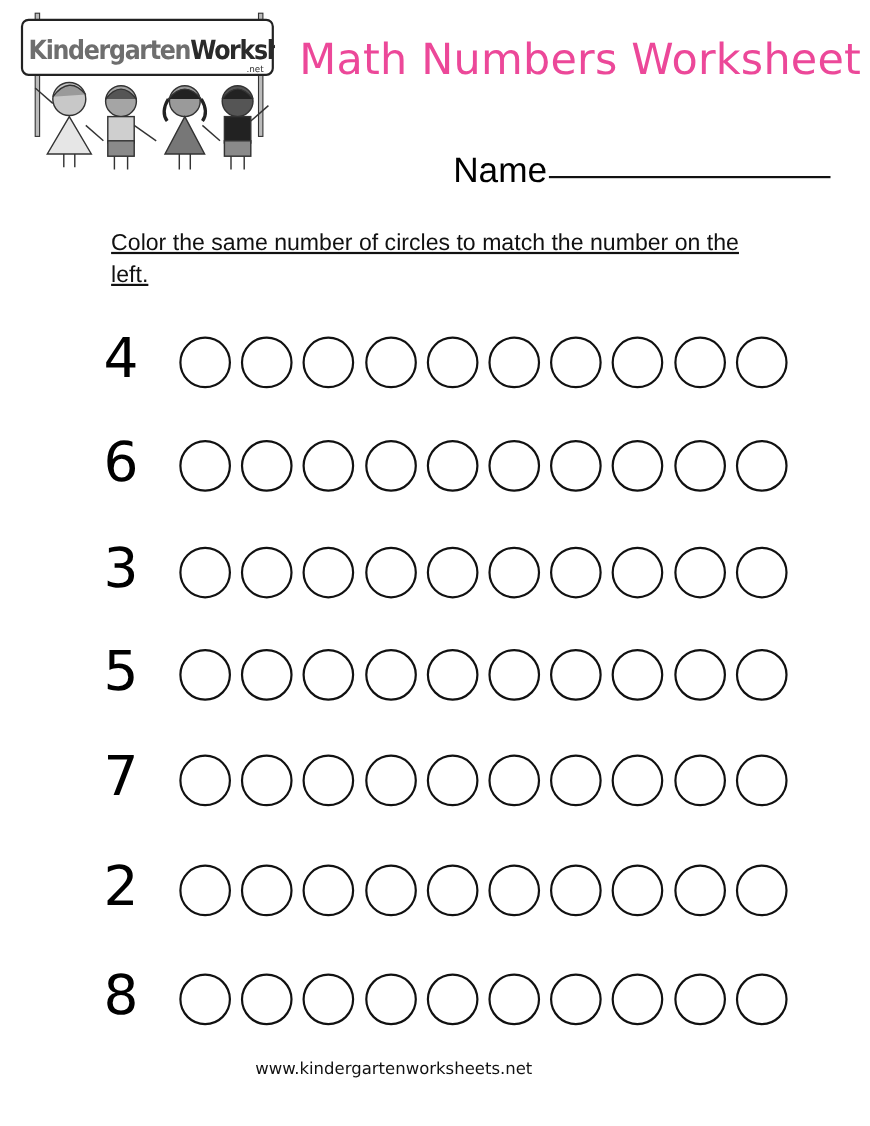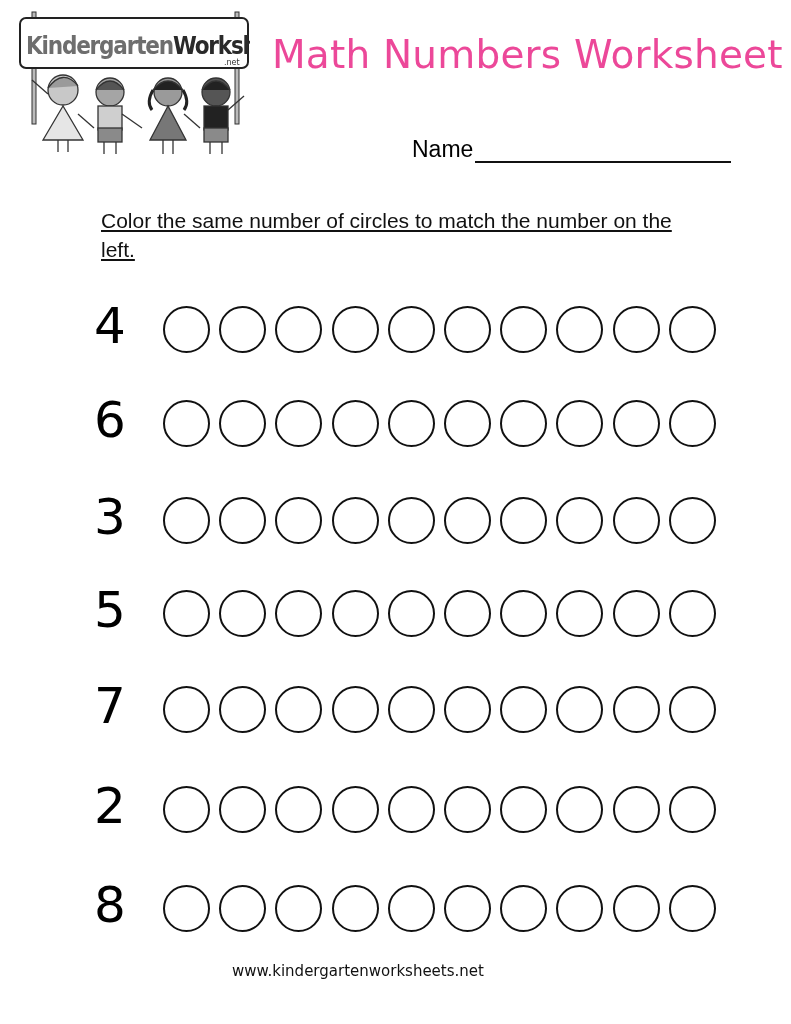--- a/index.html
+++ b/index.html
@@ -1,21 +1,21 @@
 <!DOCTYPE html>
 <html><head>
   <meta charset="utf-8">
   <style>
     html, body { margin: 0; padding: 0; background: #ffffff; }
     body { width: 791px; height: 1024px; position: relative; overflow: hidden;
            font-family: "Liberation Sans", sans-serif; color: #000; }
     .logo { position: absolute; left: 18px; top: 10px; width: 232px; height: 150px; }
     .title { position: absolute; left: 272px; top: 22px; font-family: "DejaVu Sans", sans-serif;
              font-size: 39px; letter-spacing: 0.2px; color: #ec4899; margin-top: 10px; }
-    .name-line { position: absolute; left: 412px; top: 136px; font-size: 23px; display: flex; align-items: flex-end; }
+    .name-line { position: absolute; left: 412px; top: 136px; font-size: 32px; display: flex; }
     .name-line .blank { display: inline-block; width: 256px; border-bottom: 2px solid #111; margin-left: 2px; height: 24px; }
     .instructions { position: absolute; left: 101px; top: 206px; width: 600px;
                     font-size: 21px; line-height: 29px; color: #111; text-decoration: underline; }
     .row { position: absolute; left: 0; width: 791px; height: 60px; }
     .row .num { position: absolute; left: 88px; width: 44px; top: -4px; font-size: 50px; line-height: 60px;
                 text-align: center; font-family: "DejaVu Sans", sans-serif; font-weight: normal; }
     .row .circles { position: absolute; left: 163px; top: 6px; display: flex; }
     .circle { width: 43px; height: 43px; border: 2.5px solid #111; border-radius: 50%;
               margin-right: 9.2px; box-sizing: content-box; background: #fff; cursor: pointer; }
     .footer { position: absolute; left: 0; width: 716px; top: 962px; text-align: center;

